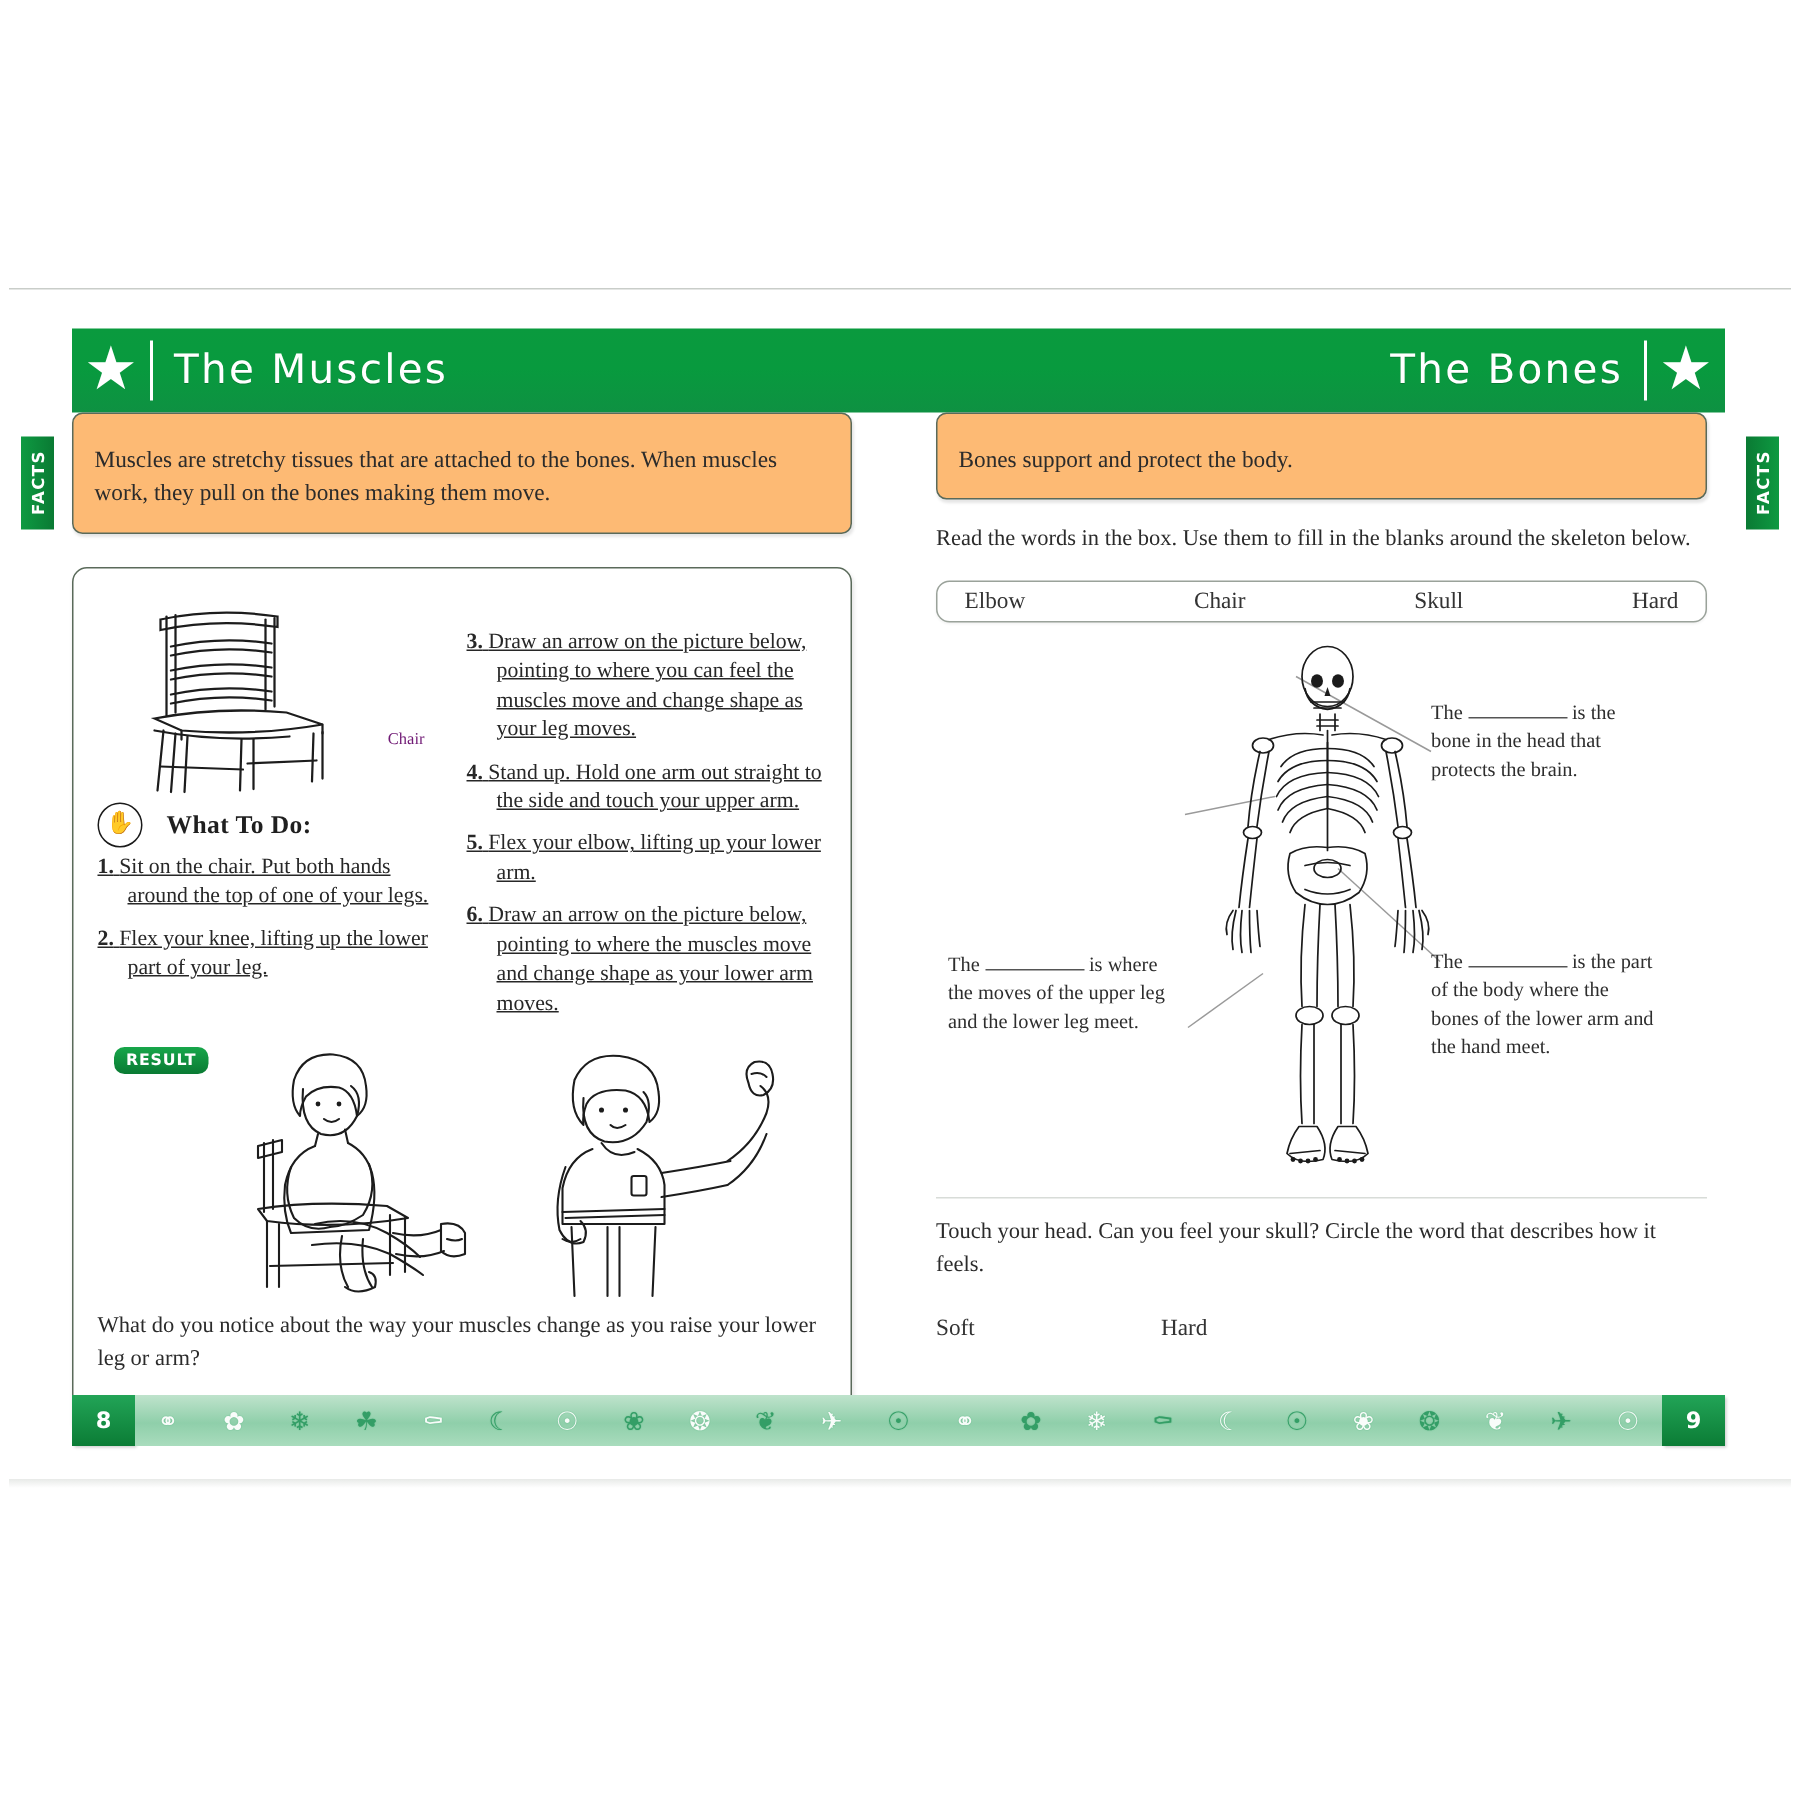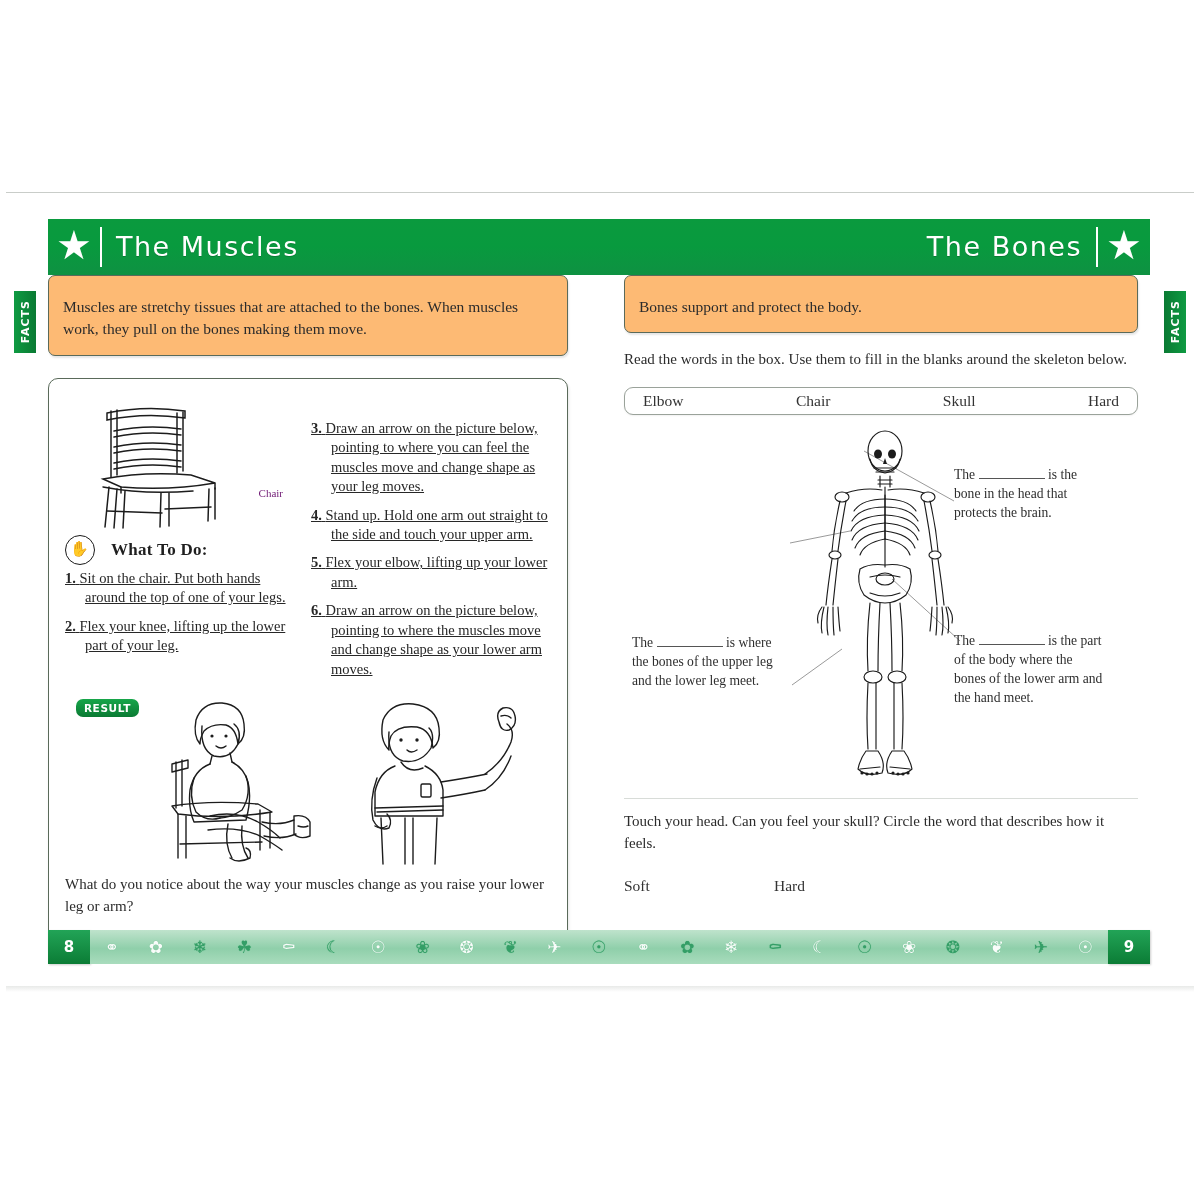--- a/index.html
+++ b/index.html
@@ -487,21 +487,21 @@
 
       <div class="blank-label lbl-tr">
         <span>The</span>
         <span class="blank-line"></span>
         <span>is the bone in the head that protects the brain.</span>
       </div>
 
       <div class="blank-label lbl-bl">
         <span>The</span>
         <span class="blank-line"></span>
-        <span>is where the bones of the upper leg and the lower leg meet.</span>
+        <span>is where the moves of the upper leg and the lower leg meet.</span>
       </div>
 
       <div class="blank-label lbl-br">
         <span>The</span>
         <span class="blank-line"></span>
         <span>is the part of the body where the bones of the lower arm and the hand meet.</span>
       </div>
 
       <div class="sk-rule"></div>
     </div>

